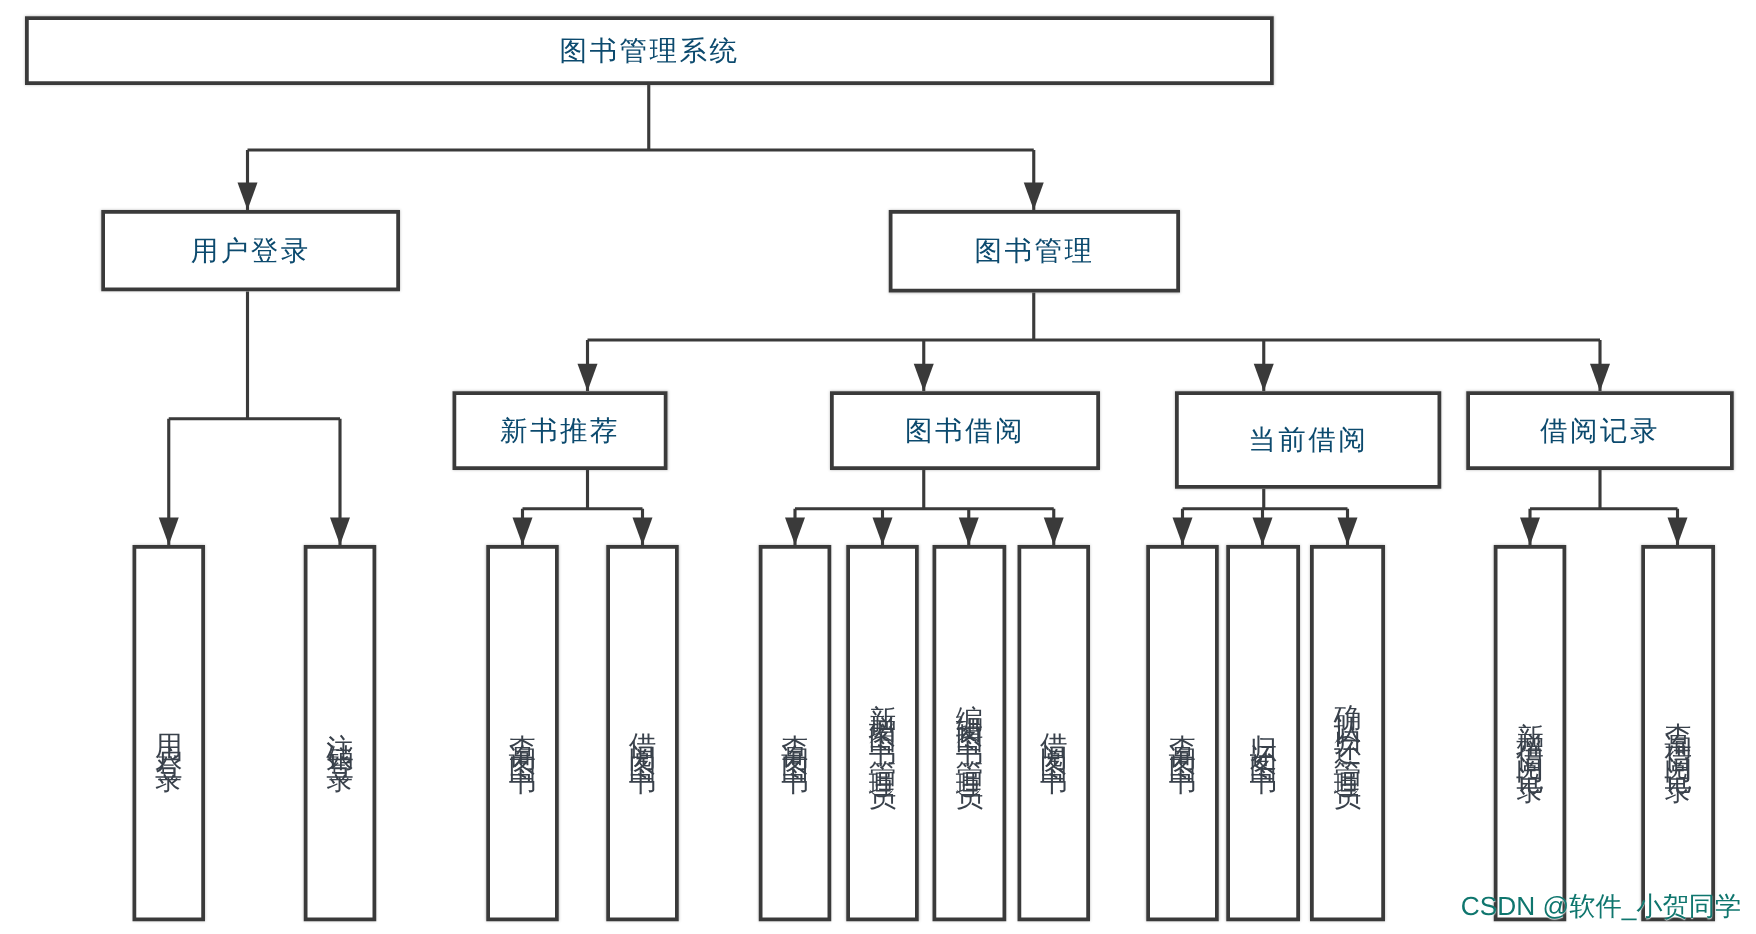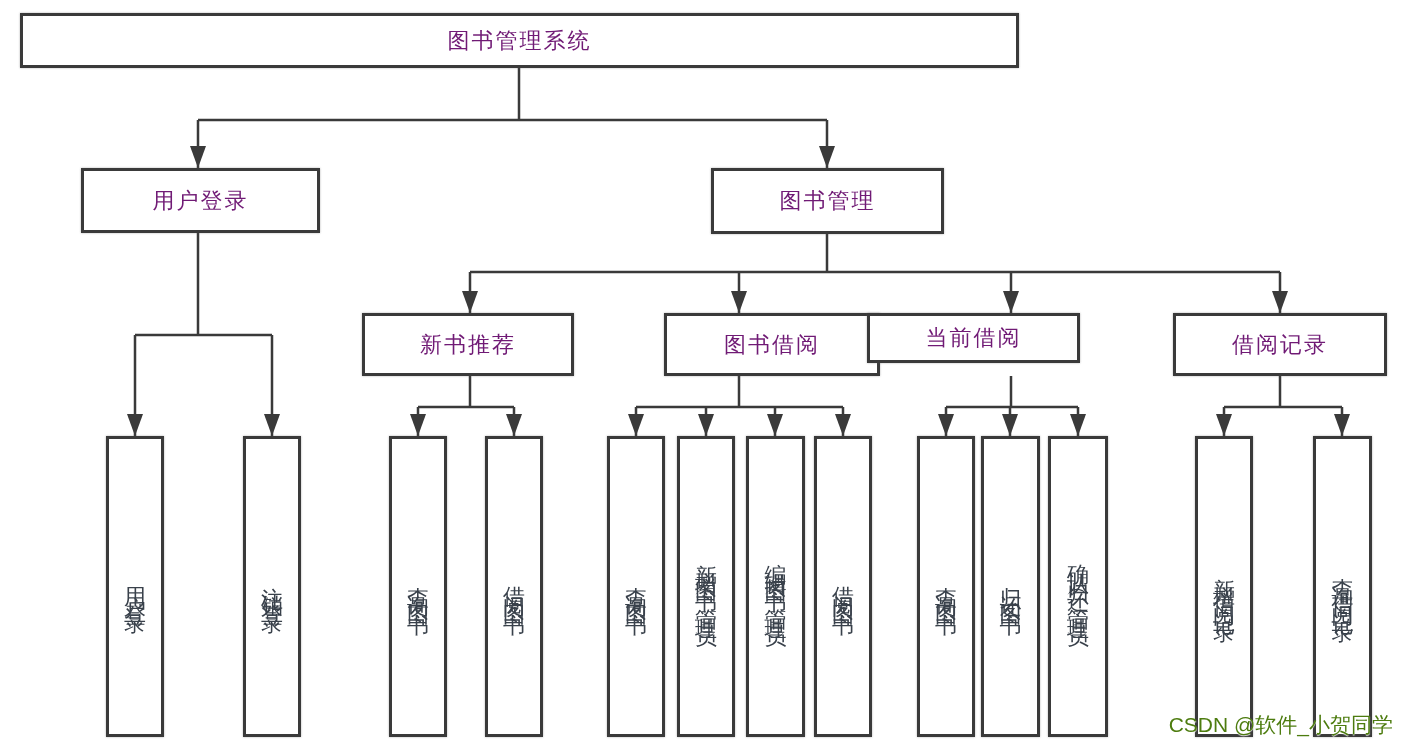--- a/index.html
+++ b/index.html
@@ -20,21 +20,21 @@
     box-sizing: border-box;
     border: 3px solid #3a3a3a;
     background: #ffffff;
     display: flex;
     align-items: center;
     justify-content: center;
     box-shadow: 0 0 2px rgba(90,90,90,0.45);
   }
   .h-label {
     font-size: 22px;
-    color: #701a75;
+    color: #0c4a6e;
     letter-spacing: 2px;
     white-space: nowrap;
   }
   .v-label {
     writing-mode: vertical-rl;
     text-orientation: mixed;
     font-size: 22px;
     letter-spacing: 9px;
     color: #39414b;
     white-space: nowrap;
@@ -43,21 +43,21 @@
     position: absolute;
     left: 0;
     top: 0;
     pointer-events: none;
   }
   #watermark {
     position: absolute;
     right: 12px;
     bottom: 8px;
     font-size: 21px;
-    color: #4d7c0f;
+    color: #0f766e;
     text-shadow: 0 1px 1px rgba(255,255,255,0.9);
     z-index: 5;
     white-space: nowrap;
     margin-top: 22px;
   }
 </style>
 </head>
 <body>
 
 <div id="stage">
@@ -104,27 +104,27 @@
     <span class="h-label">图书管理系统</span>
   </div>
 
   <div class="node" style="left:81px; top:168px; width:239px; height:65px;">
     <span class="h-label">用户登录</span>
   </div>
   <div class="node" style="left:711px; top:168px; width:233px; height:66px;">
     <span class="h-label">图书管理</span>
   </div>
 
-  <div class="node" style="left:362px; top:313px; width:212px; height:63px;">
+  <div class="node" style="left:362px; top:313px; width:172px; height:63px;">
     <span class="h-label">新书推荐</span>
   </div>
   <div class="node" style="left:664px; top:313px; width:216px; height:63px;">
     <span class="h-label">图书借阅</span>
   </div>
-  <div class="node" style="left:867px; top:313px; width:213px; height:50px;">
+  <div class="node" style="left:940px; top:313px; width:213px; height:78px;">
     <span class="h-label">当前借阅</span>
   </div>
   <div class="node" style="left:1173px; top:313px; width:214px; height:63px;">
     <span class="h-label">借阅记录</span>
   </div>
 
   <div class="node" style="left:106px; top:436px; width:58px; height:301px;">
     <span class="v-label">用户登录</span>
   </div>
   <div class="node" style="left:243px; top:436px; width:58px; height:301px;">

